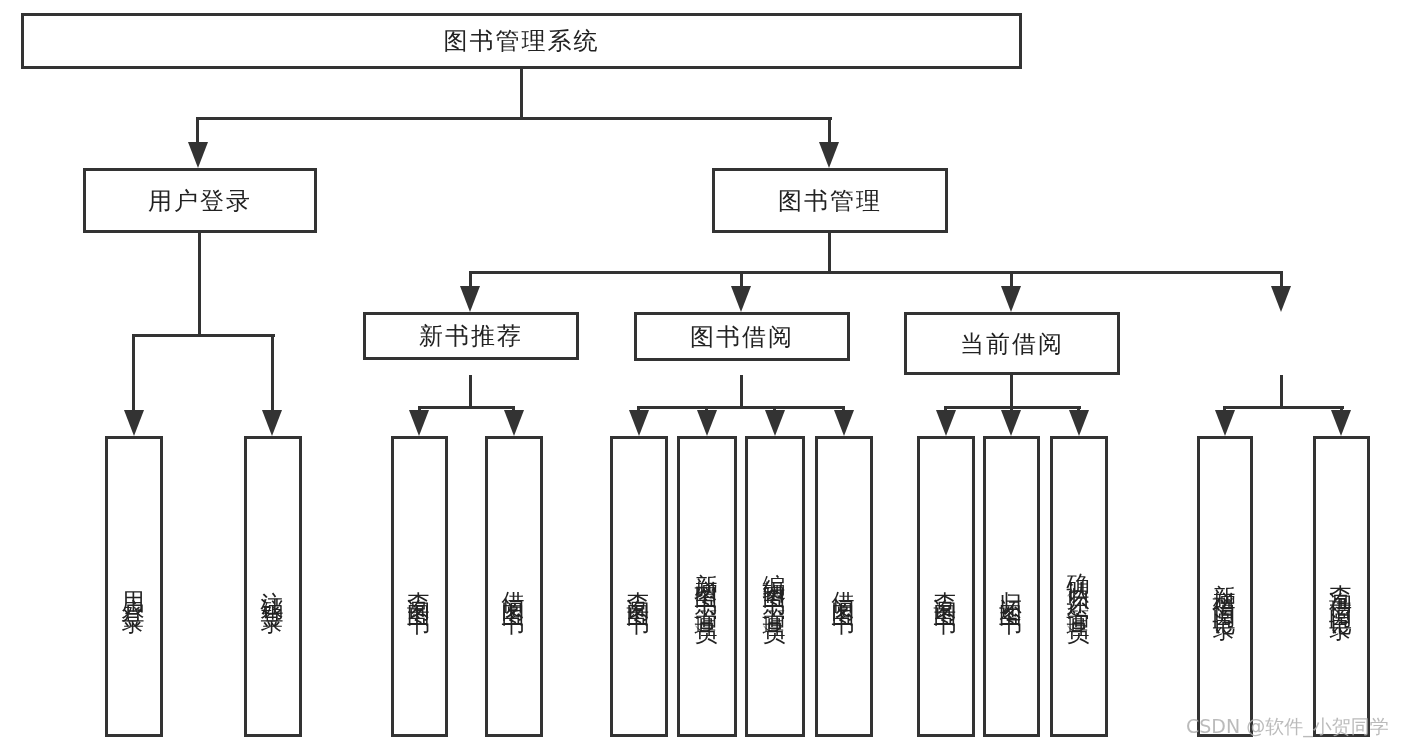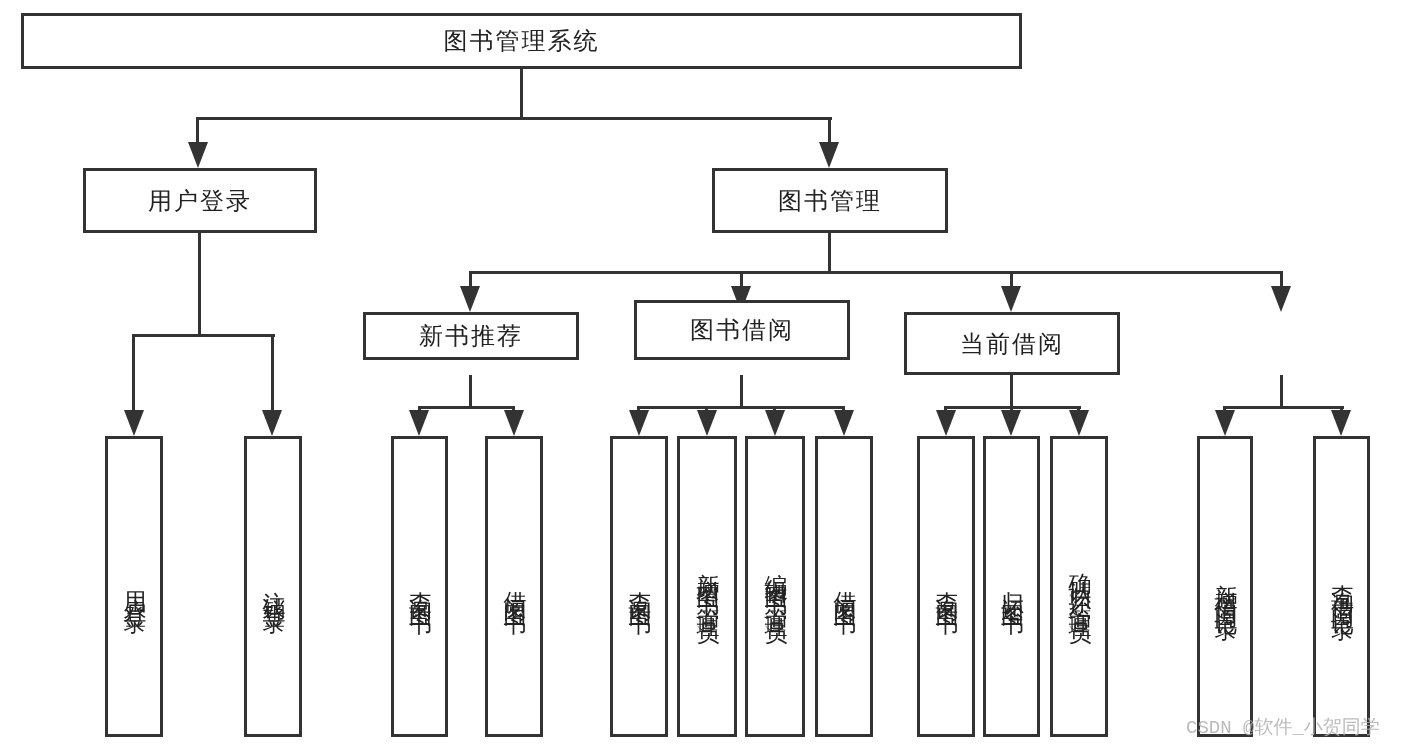--- a/index.html
+++ b/index.html
@@ -7,21 +7,20 @@
     --text:#222222;
     --bg:#ffffff;
   }
   html,body{margin:0;padding:0;background:var(--bg);}
   body{font-family:"DejaVu Sans",sans-serif;}
   .canvas{
     position:relative;
     width:1405px;height:747px;
     background:var(--bg);
     overflow:hidden;
-    font-family:Liberation Mono, monospace;
   }
   
   .hnode{
     position:absolute;
     box-sizing:border-box;
     border:3px solid var(--line);
     background:#fff;
     display:flex;align-items:center;justify-content:center;
     font-size:24px;letter-spacing:2px;color:var(--text);
     z-index:2;
@@ -87,21 +86,21 @@
   <div class="line v" style="left:469px;top:271px;height:19px"></div>
   <div class="arrow" style="left:460px;top:286px"></div>
   <div class="line v" style="left:740px;top:271px;height:19px"></div>
   <div class="arrow" style="left:731px;top:286px"></div>
   <div class="line v" style="left:1010px;top:271px;height:19px"></div>
   <div class="arrow" style="left:1001px;top:286px"></div>
   <div class="line v" style="left:1280px;top:271px;height:19px"></div>
   <div class="arrow" style="left:1271px;top:286px"></div>
 
   <div class="hnode" style="left:363px;top:312px;width:216px;height:48px">新书推荐</div>
-  <div class="hnode" style="left:634px;top:300px;width:216px;height:60px">图书借阅</div>
+  <div class="hnode" style="left:634px;top:312px;width:216px;height:49px">图书借阅</div>
   <div class="hnode" style="left:904px;top:312px;width:216px;height:63px">当前借阅</div>
 
   <div class="line v" style="left:469px;top:375px;height:34px"></div>
   <div class="line h" style="left:418px;top:406px;width:97px"></div>
   <div class="line v" style="left:418px;top:406px;height:8px"></div>
   <div class="arrow" style="left:409px;top:410px"></div>
   <div class="line v" style="left:512px;top:406px;height:8px"></div>
   <div class="arrow" style="left:504px;top:410px"></div>
 
   <div class="line v" style="left:740px;top:375px;height:34px"></div>

